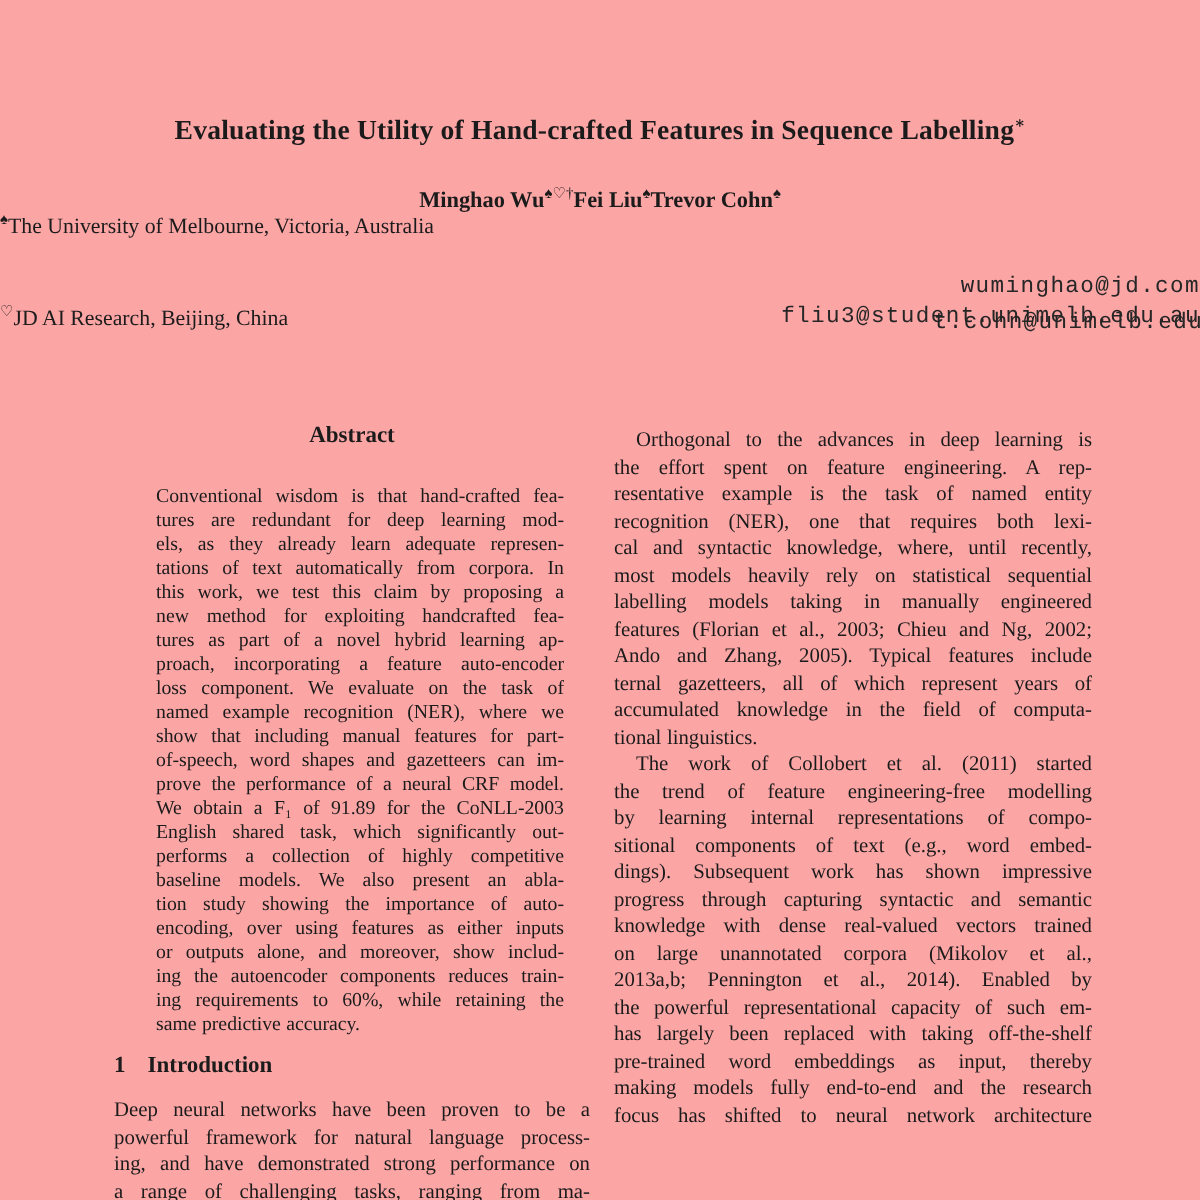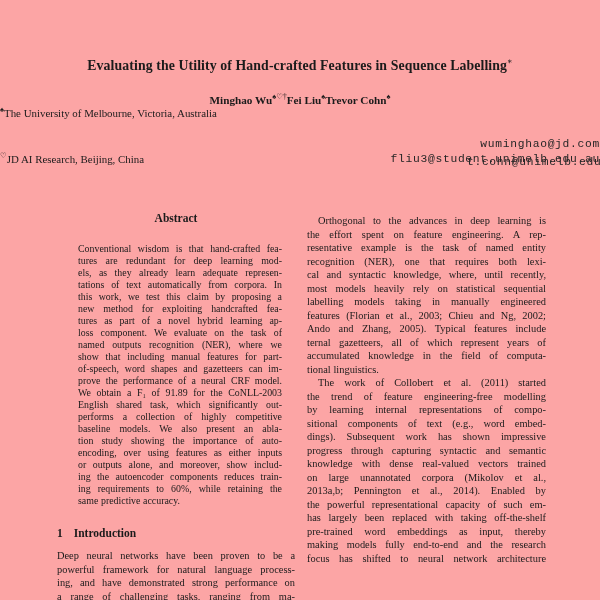--- a/index.html
+++ b/index.html
@@ -70,22 +70,23 @@
 
   <div class="abs-head">Abstract</div>
   <div class="abs-body">
       <div class="tline">Conventional wisdom is that hand-crafted fea-</div>
       <div class="tline">tures are redundant for deep learning mod-</div>
       <div class="tline">els, as they already learn adequate represen-</div>
       <div class="tline">tations of text automatically from corpora. In</div>
       <div class="tline">this work, we test this claim by proposing a</div>
       <div class="tline">new method for exploiting handcrafted fea-</div>
       <div class="tline">tures as part of a novel hybrid learning ap-</div>
+      <div class="tline">proach, incorporating a feature auto-encoder</div>
       <div class="tline">loss component. We evaluate on the task of</div>
-      <div class="tline">named outputs recognition (NER), where we</div>
+      <div class="tline">named example recognition (NER), where we</div>
       <div class="tline">show that including manual features for part-</div>
       <div class="tline">of-speech, word shapes and gazetteers can im-</div>
       <div class="tline">prove the performance of a neural CRF model.</div>
       <div class="tline">We obtain a F₁ of 91.89 for the CoNLL-2003</div>
       <div class="tline">English shared task, which significantly out-</div>
       <div class="tline">performs a collection of highly competitive</div>
       <div class="tline">baseline models.  We also present an abla-</div>
       <div class="tline">tion study showing the importance of auto-</div>
       <div class="tline">encoding, over using features as either inputs</div>
       <div class="tline">or outputs alone, and moreover, show includ-</div>

